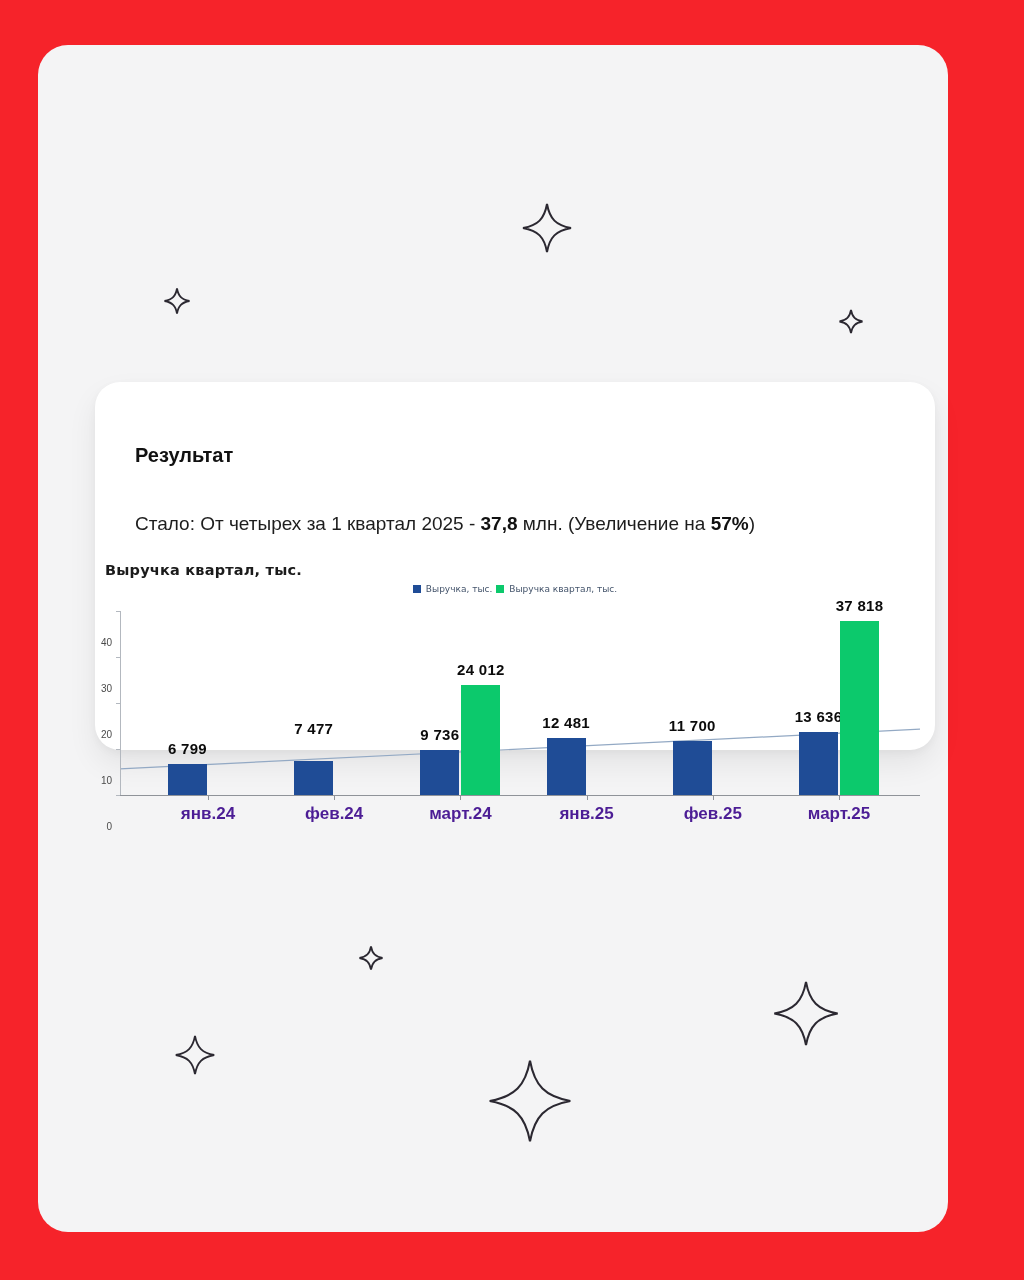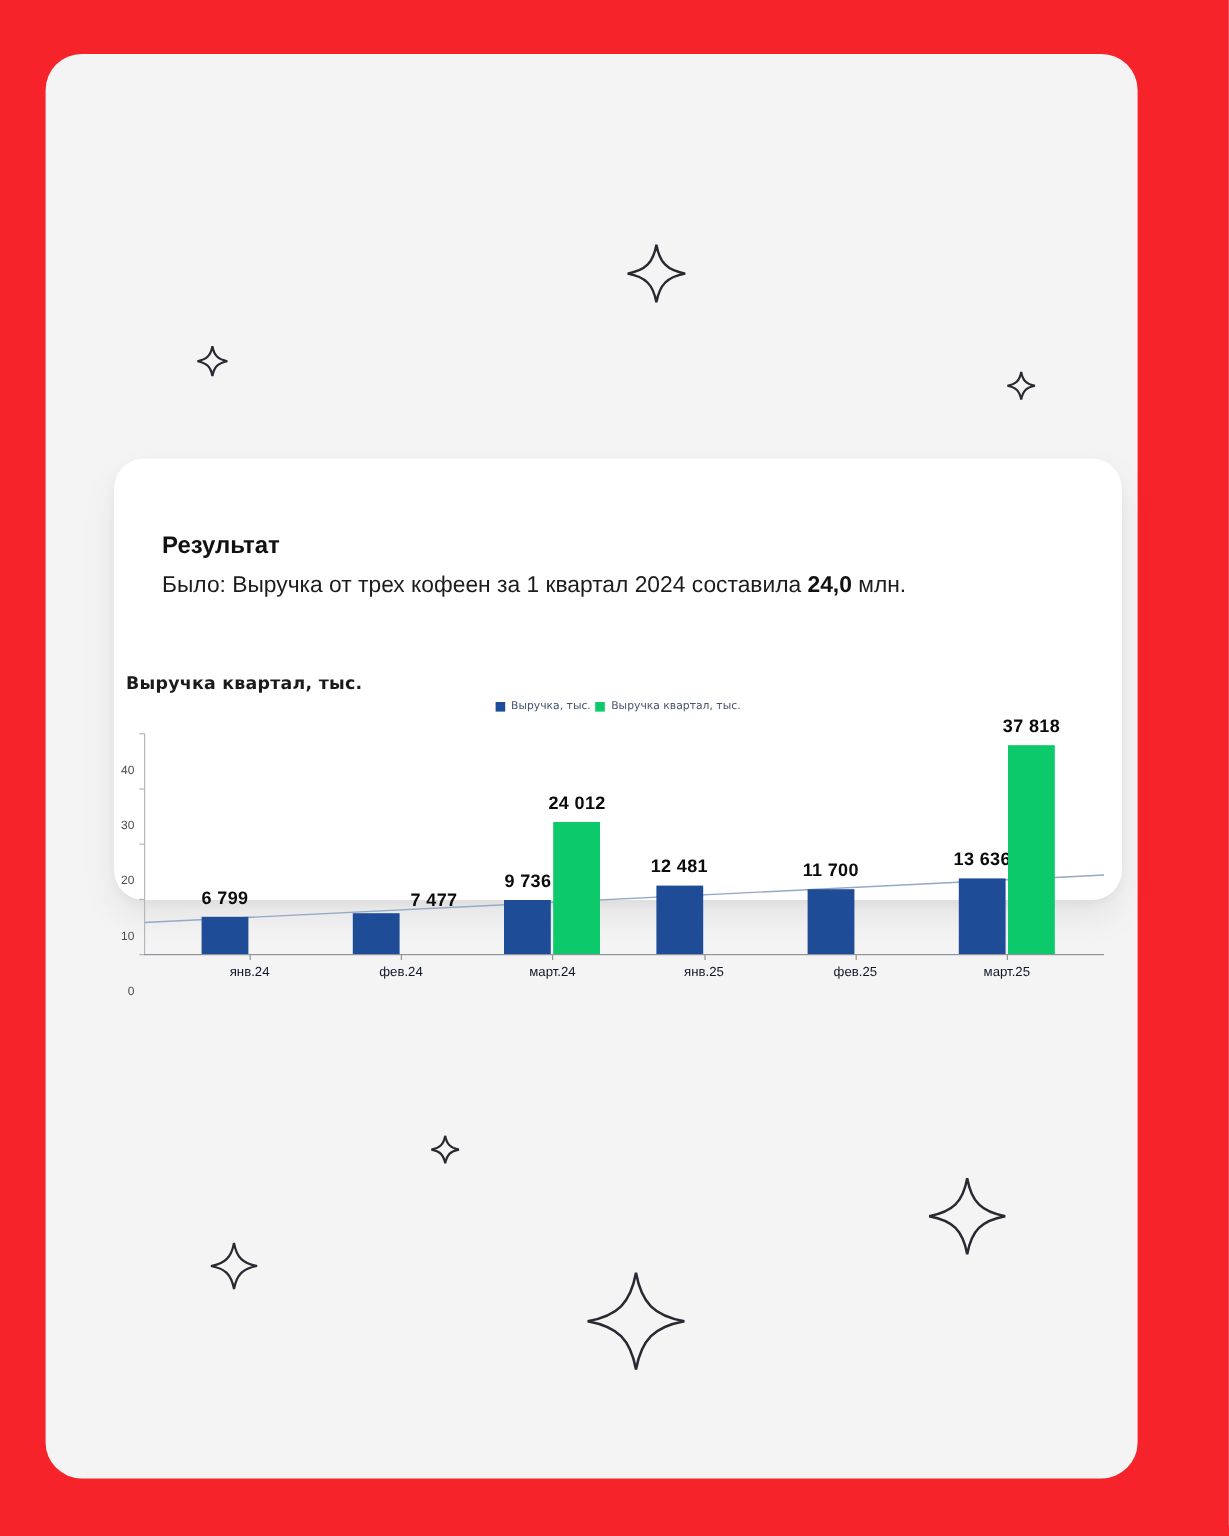--- a/index.html
+++ b/index.html
@@ -20,21 +20,21 @@
   .leg-item{display:flex;align-items:center;gap:5px;}
   .leg-swatch{width:8px;height:8px;display:inline-block;}
   .leg-label{font-size:9px;color:#44546b;font-family:"DejaVu Sans",sans-serif;}
   #plot{position:absolute;left:25px;top:229px;width:800px;height:184px;}
   #trend-svg{position:absolute;left:0;top:0;overflow:visible;}
   .y-axis{position:absolute;left:0;top:0;width:1px;height:185px;background:#b3b8bf;}
   .x-axis{position:absolute;left:0;top:184px;width:800px;height:1px;background:#8f9399;}
   .ytick{position:absolute;left:-4px;width:4px;height:1px;background:#b3b8bf;}
   .ytick-label{position:absolute;left:-36px;width:28px;text-align:right;font-size:10px;color:#4a4a4a;margin-top:32px;}
   .xtick{position:absolute;top:185px;width:1px;height:4px;background:#8f9399;}
-  .xcat{position:absolute;top:193px;transform:translateX(-50%);font-size:11px;font-weight:normal;color:#0f172a;white-space:nowrap;}
+  .xcat{position:absolute;top:193px;transform:translateX(-50%);font-size:17px;font-weight:bold;color:#4c1d95;white-space:nowrap;}
   .bar{position:absolute;bottom:0;width:39px;}
   .val-label{position:absolute;transform:translateX(-50%);font-size:15px;font-weight:bold;color:#0b0b0b;
              white-space:nowrap;letter-spacing:.3px;}
 </style>
 </head>
 <body style="background: rgb(246, 35, 42);">
 
 <div id="stage">
   <div id="panel" style="background: rgb(244, 244, 245);"></div>
 
@@ -56,24 +56,24 @@
   <svg class="sparkle" style="left:175px;top:1032px;width:40px;height:46px" viewBox="0 0 100 100">
       <path d="M50 2 C55.5 32 68 44.5 98 50 C68 55.5 55.5 68 50 98 C44.5 68 32 55.5 2 50 C32 44.5 44.5 32 50 2 Z" fill="none" stroke="#2b2831" stroke-width="4.6"></path>
     </svg>
   <svg class="sparkle" style="left:488px;top:1055px;width:84px;height:92px" viewBox="0 0 100 100">
       <path d="M50 2 C55.5 32 68 44.5 98 50 C68 55.5 55.5 68 50 98 C44.5 68 32 55.5 2 50 C32 44.5 44.5 32 50 2 Z" fill="none" stroke="#2b2831" stroke-width="2.5"></path>
     </svg>
 
   <div id="card">
     <div class="h-title">Результат</div>
 
-    <div class="tline" id="line1">
-      <span>Было: Выручка от трех кофеен за 1 квартал 2024 составила </span><b>24,0</b><span> млн.</span>
+
+    <div class="tline" id="line2">
+      <span>Стало: От четырех за 1 квартал 2025 - </span><b>37,8</b><span> млн. (Увеличение на </span><b>57%</b><span>)</span>
     </div>
-
 
     <div class="chart-title">Выручка квартал, тыс.</div>
 
     <div id="legend">
         <div class="leg-item">
           <span class="leg-swatch" style="background: rgb(31, 76, 150);"></span>
           <span class="leg-label">Выручка, тыс.</span>
         </div>
         <div class="leg-item">
           <span class="leg-swatch" style="background: rgb(12, 201, 108);"></span>
@@ -105,21 +105,21 @@
         <div class="xcat" style="left: 340.4px;">март.24</div>
         <div class="xtick" style="left: 466.6px;"></div>
         <div class="xcat" style="left: 466.6px;">янв.25</div>
         <div class="xtick" style="left: 592.8px;"></div>
         <div class="xcat" style="left: 592.8px;">фев.25</div>
         <div class="xtick" style="left: 719px;"></div>
         <div class="xcat" style="left: 719px;">март.25</div>
         <div class="bar" style="left: 48px; height: 31.2754px; background: rgb(31, 76, 150);"></div>
         <div class="val-label" style="left: 67.5px; bottom: 38.2754px;">6 799</div>
         <div class="bar" style="left: 174.2px; height: 34.3942px; background: rgb(31, 76, 150);"></div>
-        <div class="val-label" style="left: 193.7px; bottom: 36px; margin-left: 48px;">7 477</div>
+        <div class="val-label" style="left: 193.7px; bottom: 58px;">7 477</div>
         <div class="bar" style="left: 300.4px; height: 44.7856px; background: rgb(31, 76, 150);"></div>
         <div class="val-label" style="left: 319.9px; bottom: 51.7856px;">9 736</div>
         <div class="bar" style="left: 426.6px; height: 57.4126px; background: rgb(31, 76, 150);"></div>
         <div class="val-label" style="left: 446.1px; bottom: 64.4126px;">12 481</div>
         <div class="bar" style="left: 552.8px; height: 53.82px; background: rgb(31, 76, 150);"></div>
         <div class="val-label" style="left: 572.3px; bottom: 60.82px;">11 700</div>
         <div class="bar" style="left: 679px; height: 62.7256px; background: rgb(31, 76, 150);"></div>
         <div class="val-label" style="left: 698.5px; bottom: 69.7256px;">13 636</div>
         <div class="bar" style="left: 341.4px; height: 110.455px; background: rgb(12, 201, 108);"></div>
         <div class="val-label" style="left: 360.9px; bottom: 117.455px;">24 012</div>

